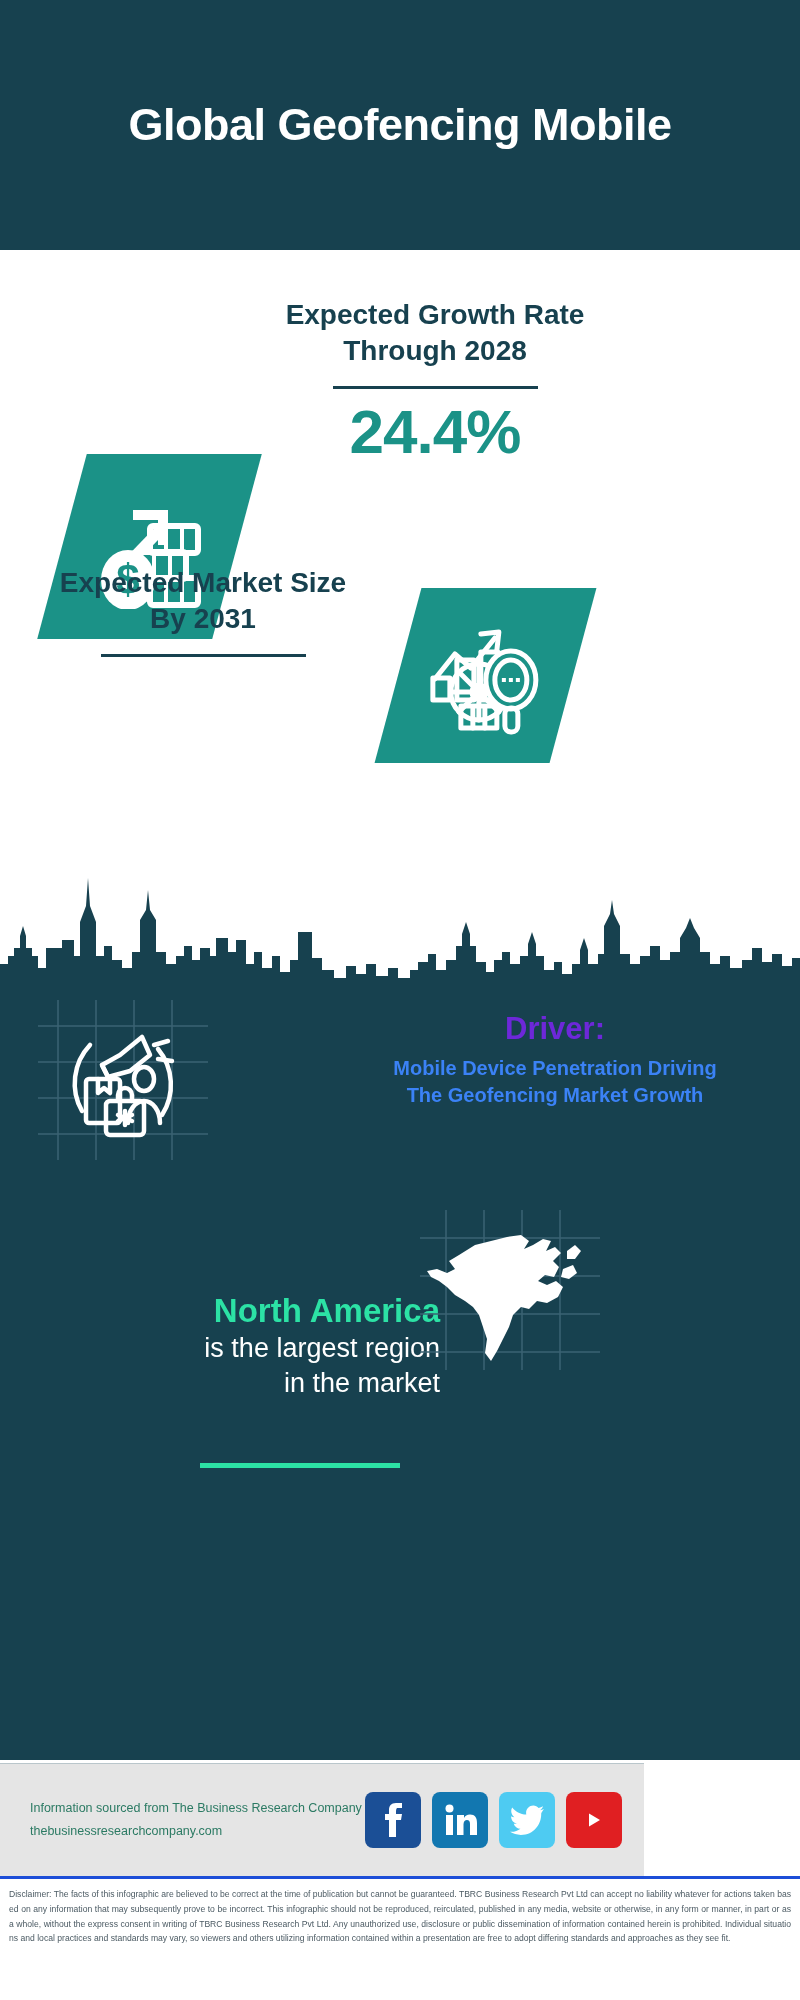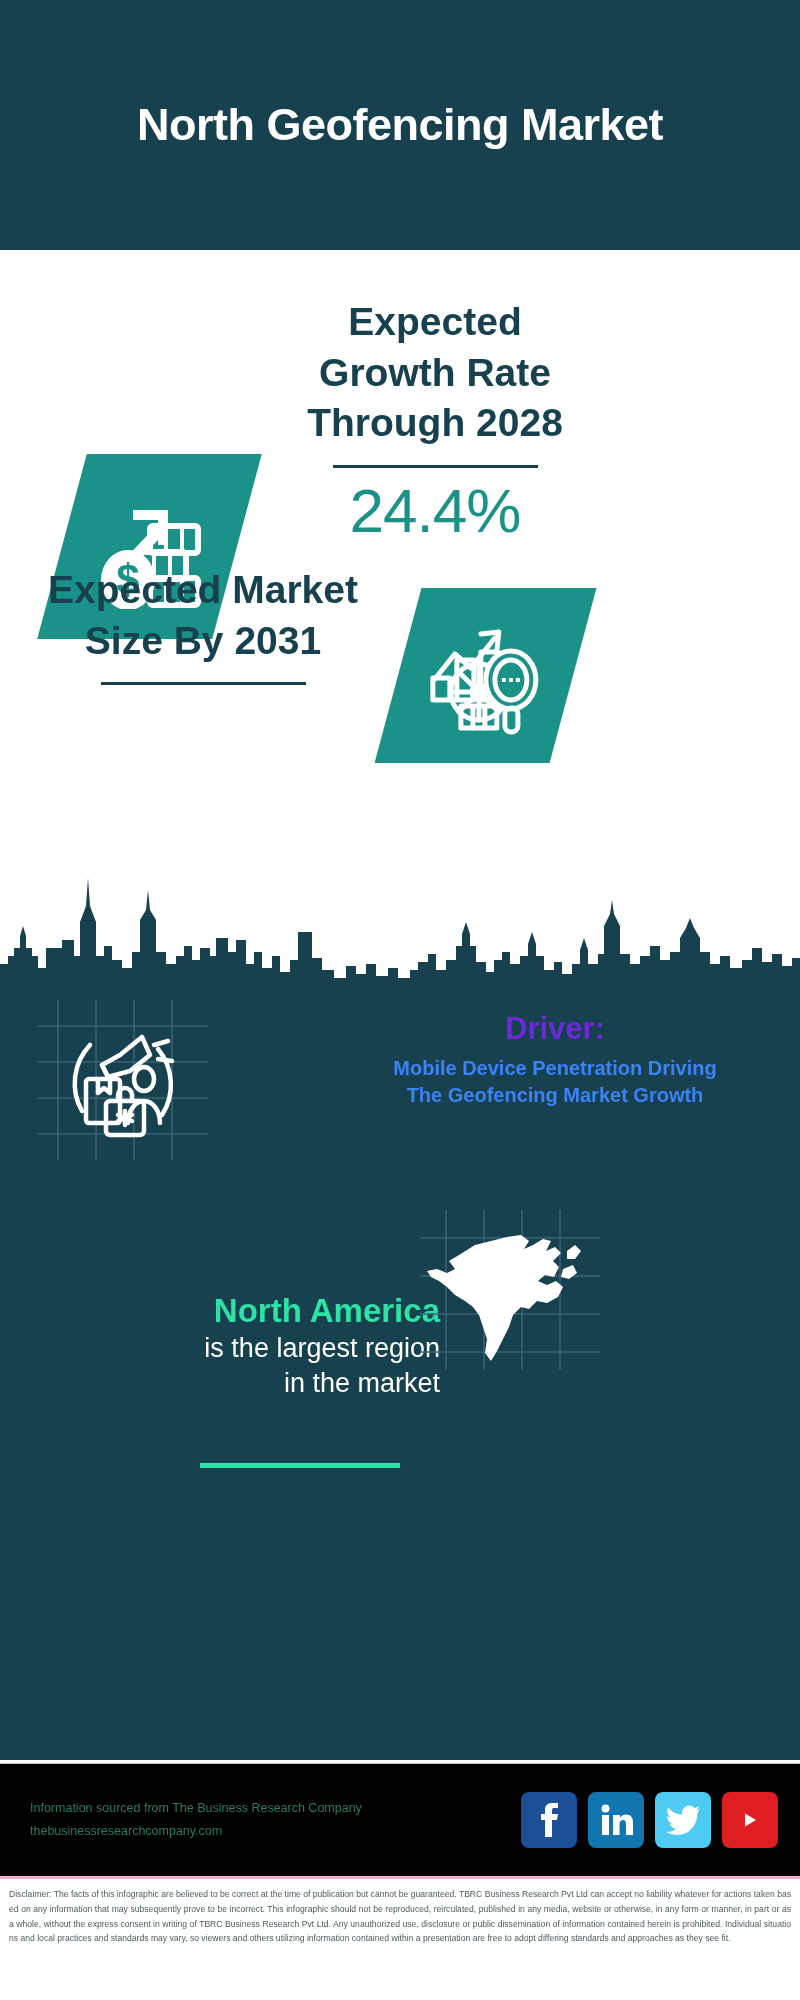--- a/index.html
+++ b/index.html
@@ -52,32 +52,32 @@
     display: flex;
     align-items: center;
     justify-content: center;
   }
   .para > svg { transform: skewX(15deg); }
 
   .stat-block { position: absolute; text-align: center; }
   .stat-title {
     color: #17414f;
     font-weight: bold;
-    font-size: 39px;
+    font-size: 28px;
     line-height: 1.3;
     white-space: nowrap;
   }
   .stat-rule {
     height: 3px;
     background: #17414f;
     margin: 16px auto 10px auto;
   }
   .stat-value {
     color: #1b9287;
-    font-weight: normal;
+    font-weight: bold;
     font-size: 62px;
     line-height: 1.05;
     letter-spacing: -1px;
   }
 
   
   .dark-zone {
     position: absolute;
     left: 0; top: 860px;
     width: 800px; height: 900px;
@@ -134,22 +134,22 @@
     color: #ffffff;
     font-size: 27px;
     line-height: 1.3;
     font-weight: normal;
   }
 
   
   .footer-bar {
     position: absolute;
     left: 0; top: 1763px;
-    width: 800px; height: 113px;
-    background: #000000;
+    width: 644px; height: 113px;
+    background: #e5e5e5;
     border-top: 1px solid #b9c6cb;
     display: flex;
     align-items: center;
   }
   .footer-text {
     margin-left: 30px;
     color: #2b7a63;
     font-size: 12.5px;
     line-height: 1.85;
   }
@@ -169,38 +169,38 @@
   .soc-fb { background: #1b4f96; }
   .soc-li { background: #1277b0; }
   .soc-tw { background: #4ecbf2; }
   .soc-yt { background: #e01f22; }
 
   .disclaimer-wrap {
     position: absolute;
     left: 0; top: 1876px;
     width: 800px; height: 124px;
     background: #ffffff;
-    border-top: 3px solid #f9a8d4;
+    border-top: 3px solid #1d4ed8;
     padding: 8px 9px 0 9px;
   }
   .disclaimer {
     color: #4b5a63;
     font-size: 8.6px;
     line-height: 1.72;
     text-align: justify;
     word-break: break-all;
   }
 </style>
 </head>
 <body>
 
 <div class="page">
 
   <div class="header">
-    <div class="header-title">North Geofencing Market</div>
+    <div class="header-title">Global Geofencing Mobile</div>
   </div>
 
   <div class="white-zone"></div>
 
   <div class="para" style="left:62px; top:454px; width:175px; height:185px;">
     <svg width="120" height="125" viewBox="0 0 120 125">
 
       <path d="M20 98 L72 44" stroke="#fff" stroke-width="11" fill="none"></path>
       <path d="M43 26 L78 26 L78 61 L68 61 L68 36 L43 36 Z" fill="#fff"></path>
 

